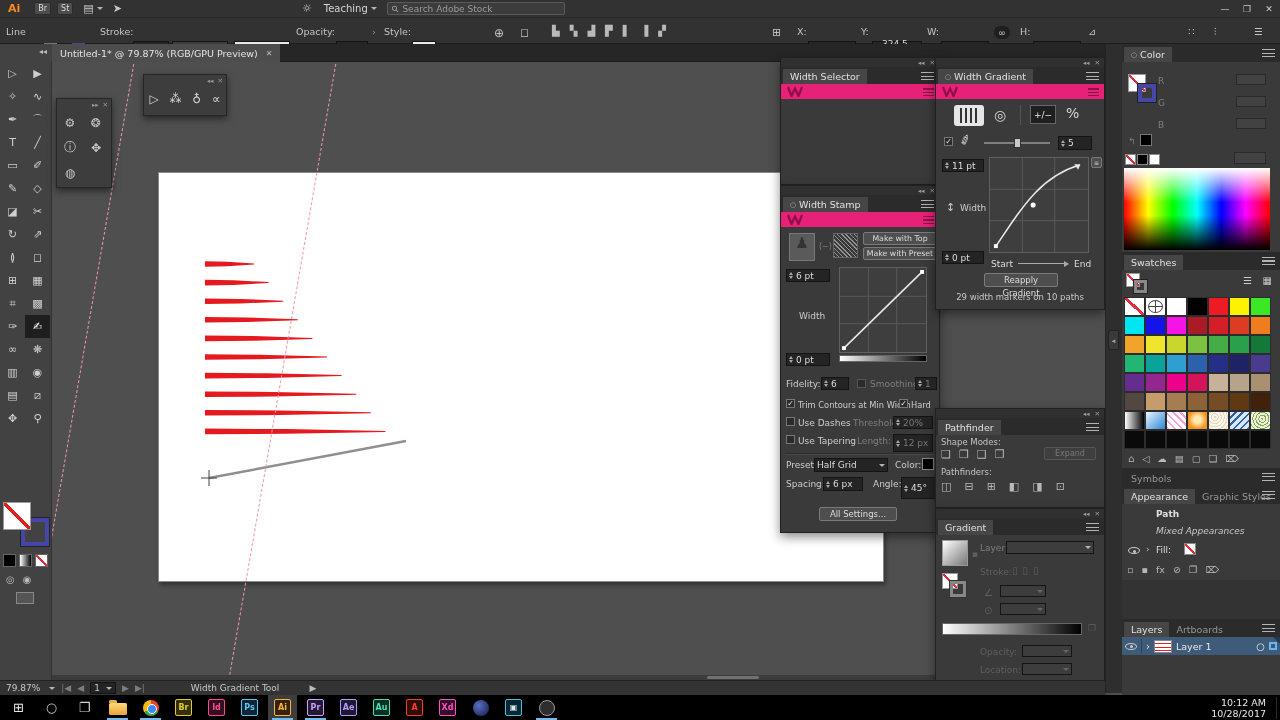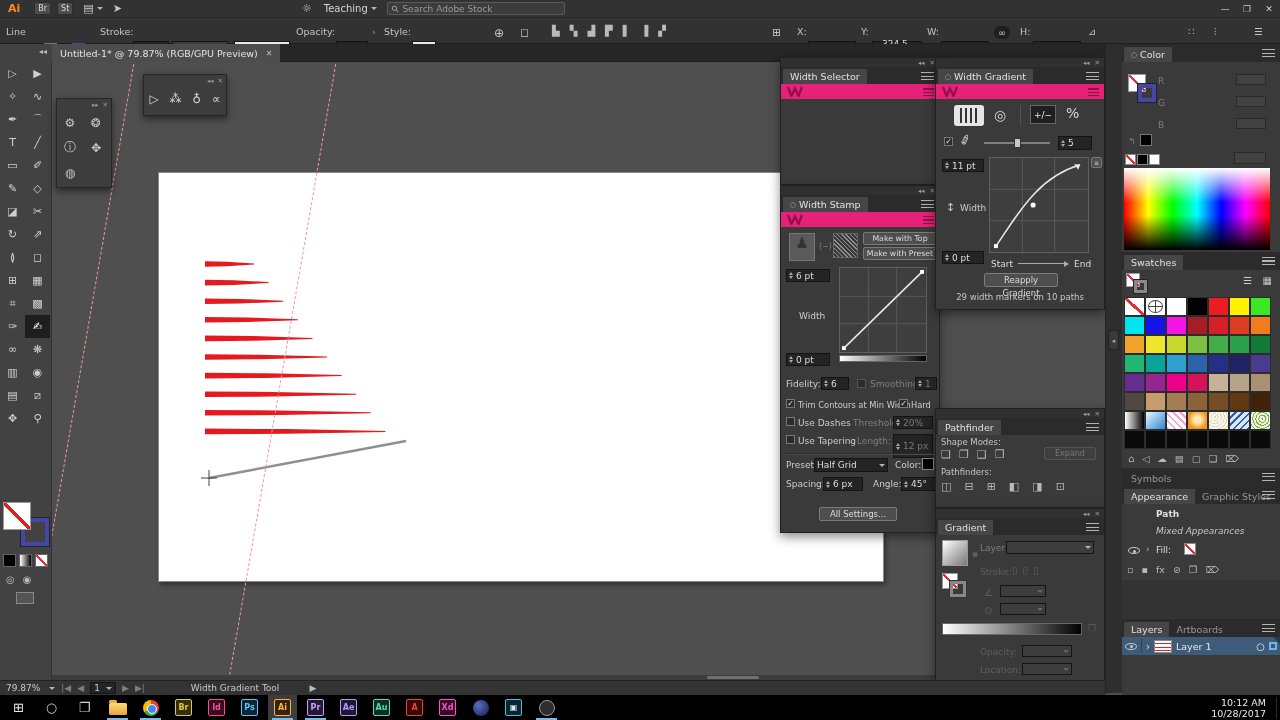--- a/index.html
+++ b/index.html
@@ -508,21 +508,21 @@
           <span class="spin">
             <i class="up"></i>
             <i class="dn"></i>
           </span>
           <span>20%</span>
         </div>
 
       <span class="chk abs" style="left:5px;top:208px;"></span>
       <span class="abs" style="left:17px;top:209px;">Use Tapering</span>
       <span class="abs dim" style="left:76px;top:209px;">Length:</span>
-      <div class="fld" style="left:112px;top:207px;width:40px;height:24px;color:#777;">
+      <div class="fld" style="left:112px;top:207px;width:40px;height:18px;color:#777;">
           <span class="spin">
             <i class="up"></i>
             <i class="dn"></i>
           </span>
           <span>12 px</span>
         </div>
 
       <div class="abs" style="left:4px;top:226px;width:150px;border-top:1px solid #2a2a2a;border-bottom:1px solid #4a4a4a;"></div>
 
       <span class="abs" style="left:5px;top:233px;">Preset:</span>
@@ -535,21 +535,21 @@
 
       <span class="abs" style="left:5px;top:252px;">Spacing:</span>
       <div class="fld" style="left:42px;top:250px;width:40px;height:14px;">
           <span class="spin">
             <i class="up"></i>
             <i class="dn"></i>
           </span>
           <span>6 px</span>
         </div>
       <span class="abs" style="left:92px;top:252px;">Angle:</span>
-      <div class="fld" style="left:120px;top:250px;width:36px;height:14px;text-align:center;">
+      <div class="fld" style="left:120px;top:250px;width:36px;height:22px;text-align:center;">
           <span class="spin">
             <i class="up"></i>
             <i class="dn"></i>
           </span>
           <span>45°</span>
         </div>
 
       <div class="abs btn" style="left:38px;top:280px;width:78px;height:14px;font-size:8.5px;line-height:13px;">All Settings...</div>
     </div>
   </div>

